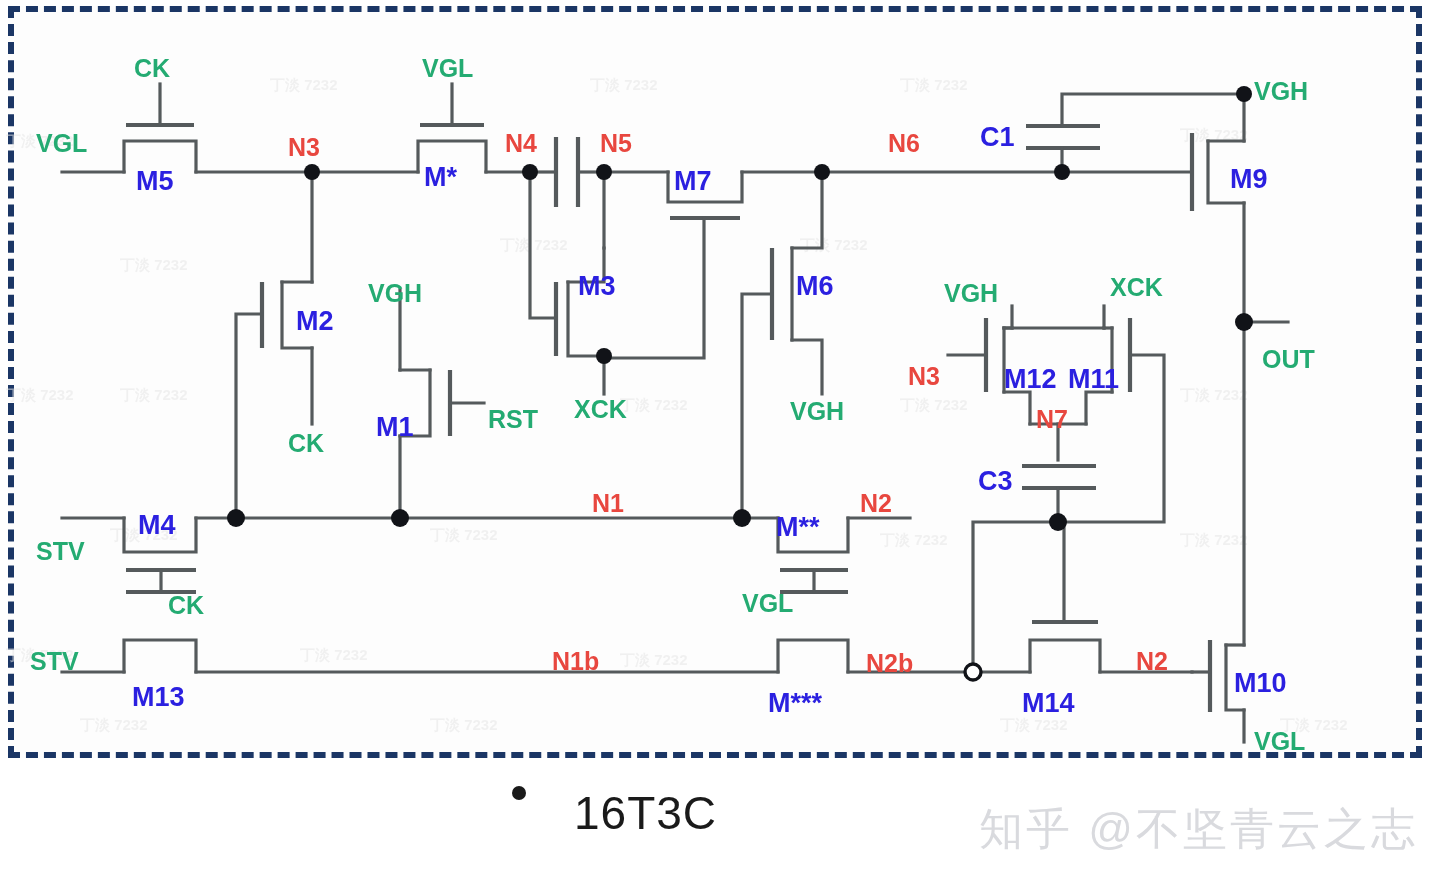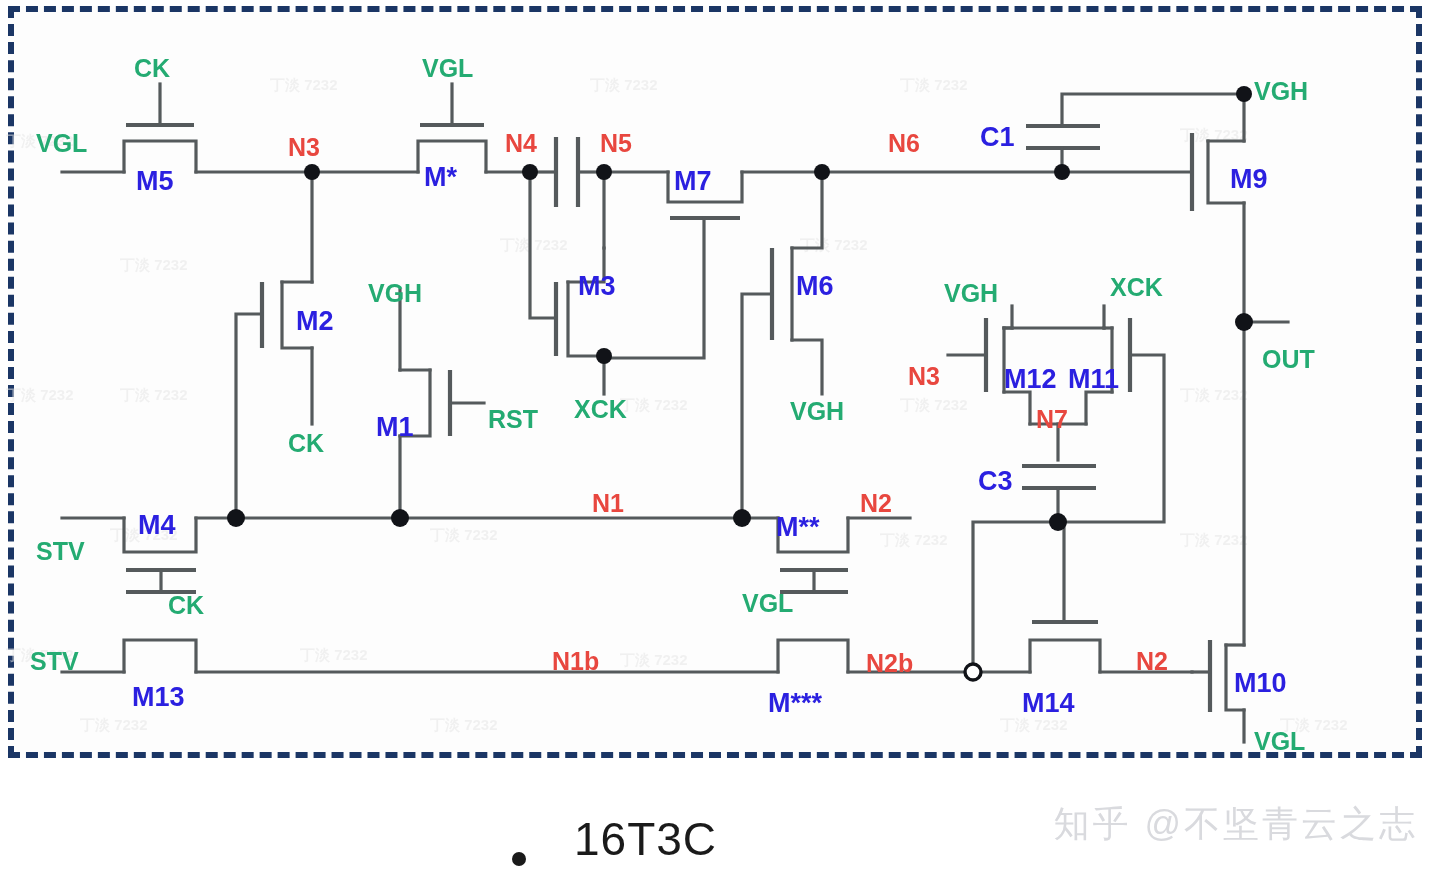--- a/index.html
+++ b/index.html
@@ -15,30 +15,30 @@
   .gatebar{stroke:#555a5c;stroke-width:4.2;fill:none;stroke-linecap:butt;}
   .dot{fill:#111318;}
   .opencircle{fill:#ffffff;stroke:#111318;stroke-width:3.4;}
   text{font-family:"Liberation Sans",sans-serif;}
   .lbl-dev{fill:#2b20e0;font-size:27px;font-weight:bold;}
   .lbl-node{fill:#e8473f;font-size:25px;font-weight:bold;}
   .lbl-sig{fill:#24ab72;font-size:25px;font-weight:bold;}
   .wm{fill:#e7e7e7;font-size:15px;font-weight:bold;}
   #caption{
     position:absolute;left:0;top:786px;width:1000px;height:80px;
-    display:flex;align-items:flex-end;
+    display:flex;align-items:flex-start;
   }
   #cap-bullet{
     width:14px;height:14px;border-radius:50%;background:#1a1a1a;
     margin-left:512px;margin-right:48px;flex:0 0 auto;
   }
   #cap-text{font-size:46px;color:#1a1a1a;letter-spacing:1px;}
   #watermark{
     position:absolute;right:22px;top:800px;
-    font-size:36px;color:#d9dade;letter-spacing:3px;white-space:nowrap;
+    font-size:44px;color:#d9dade;letter-spacing:3px;white-space:nowrap;
   }
 </style>
 </head>
 <body>
 
 <div id="page">
 
   <div id="frame"></div>
 
   <svg id="schematic" viewBox="0 0 1440 770">

